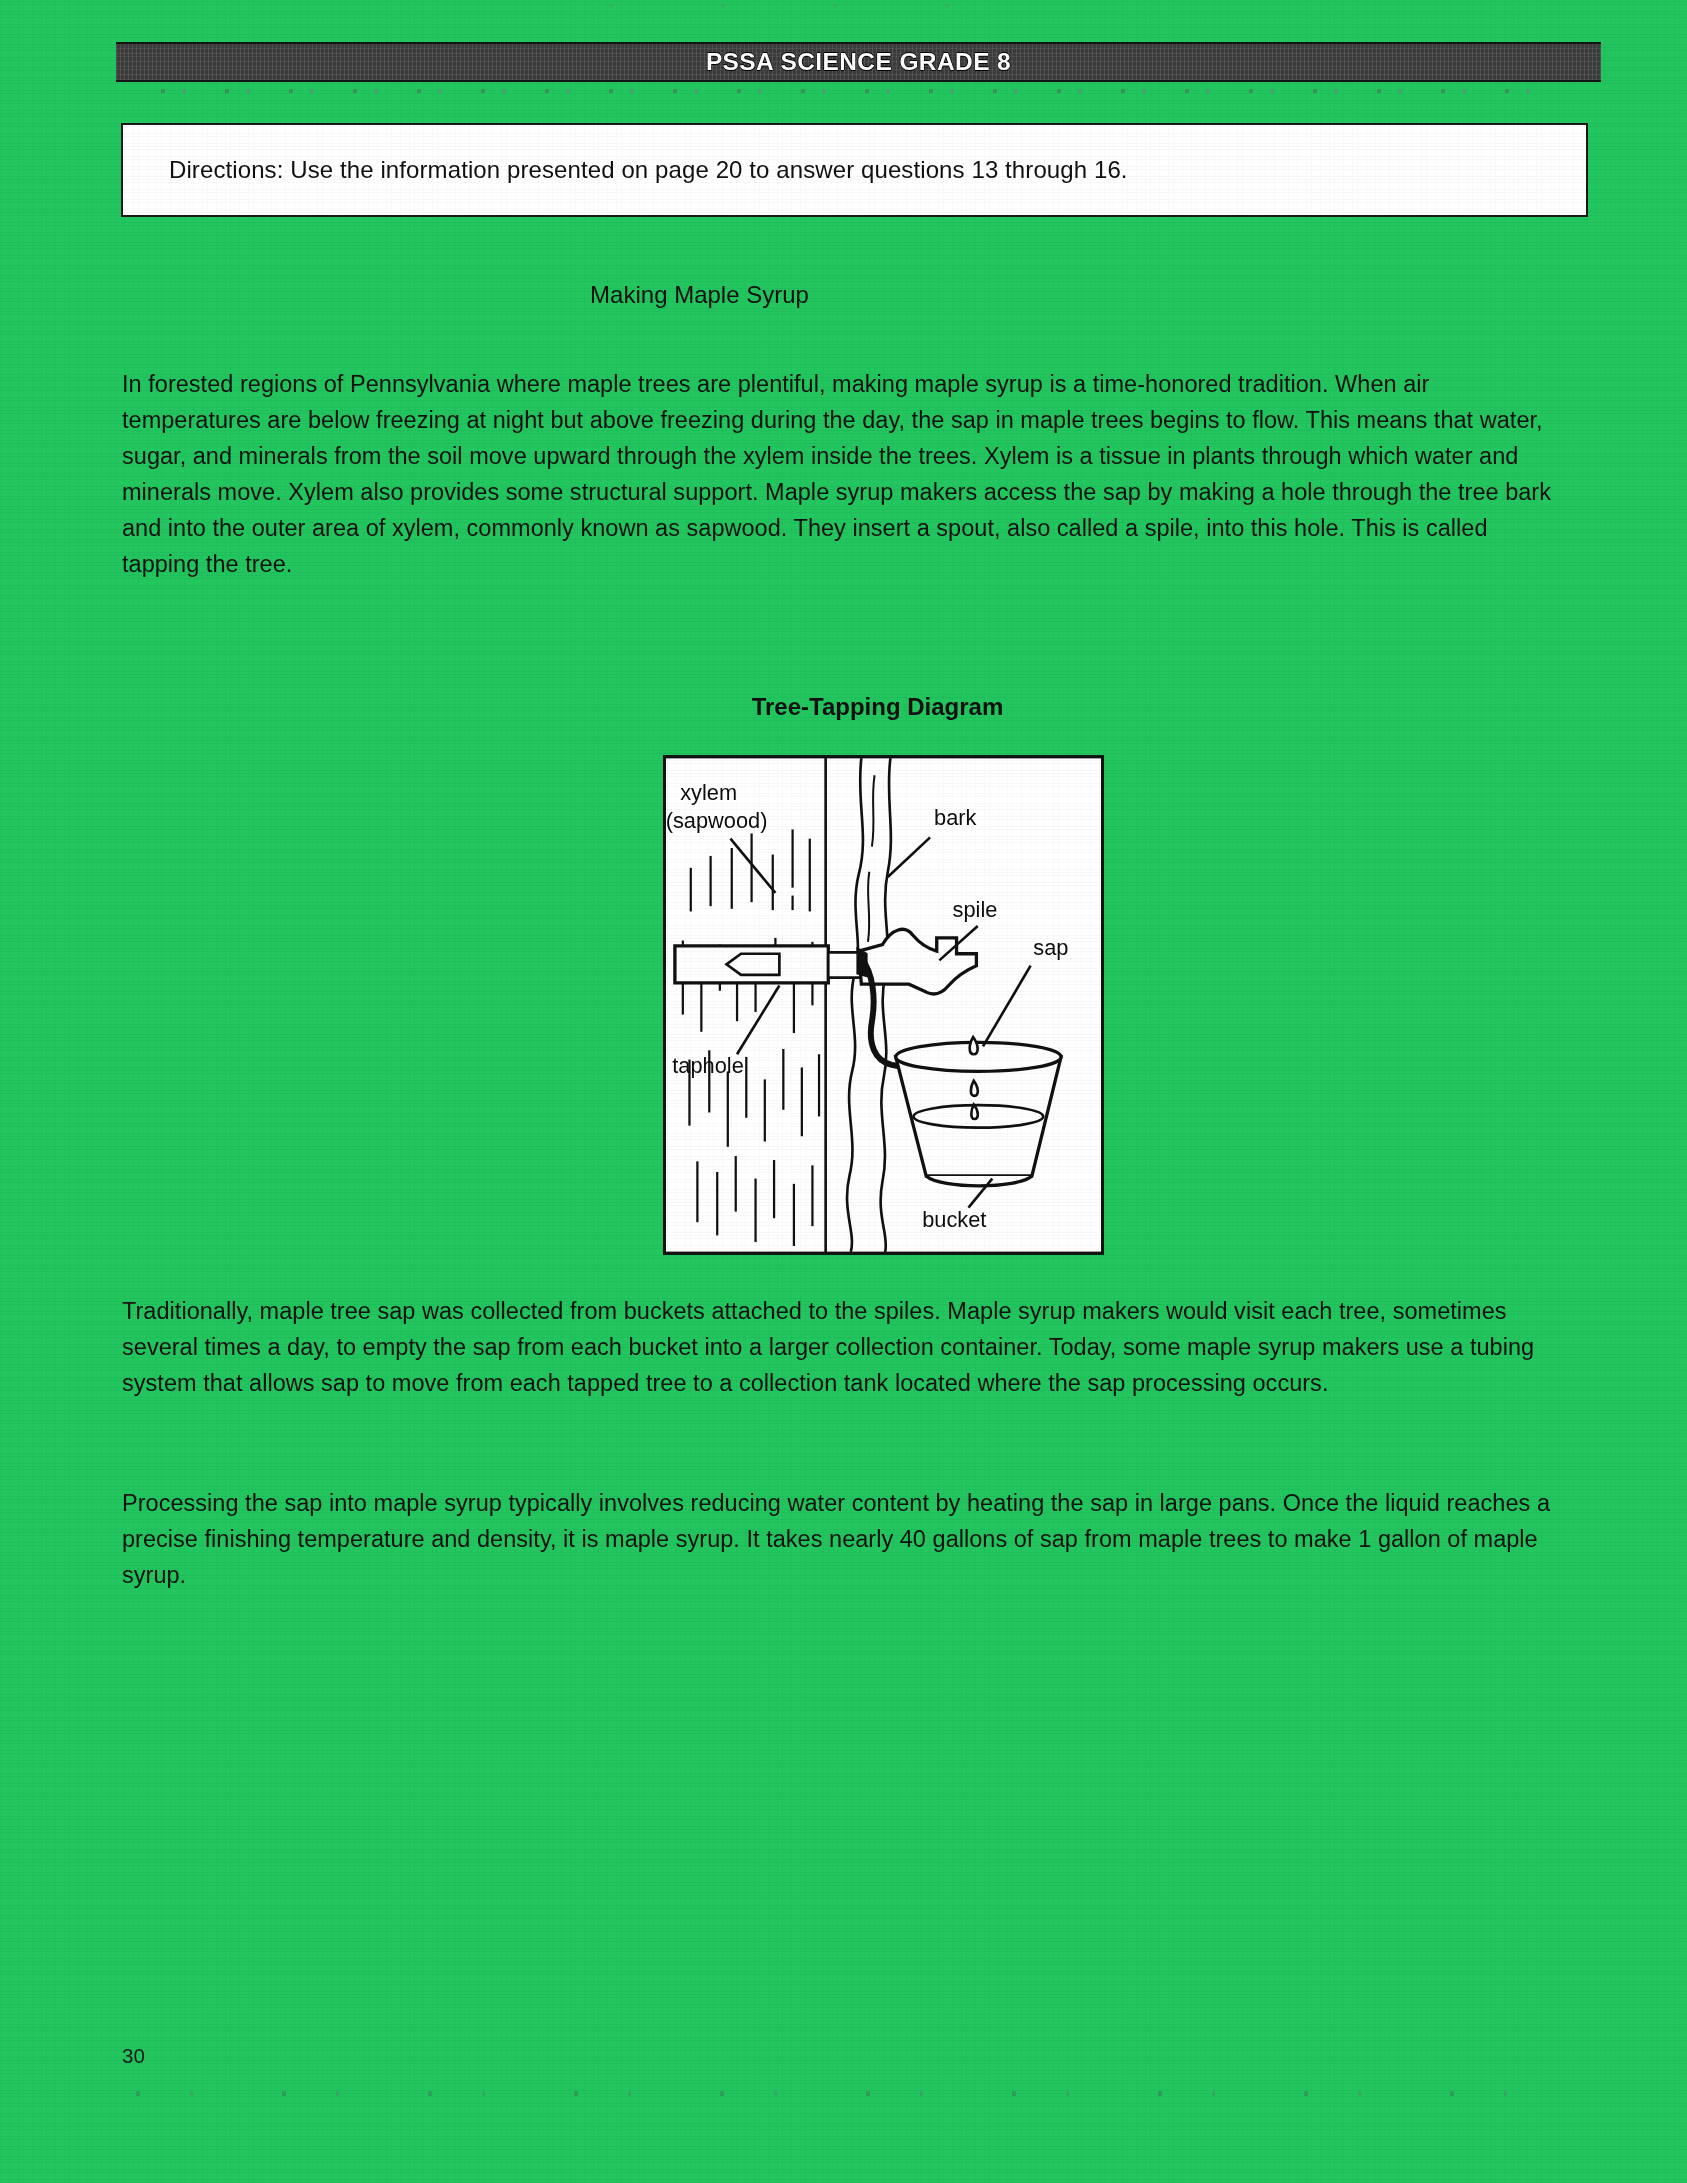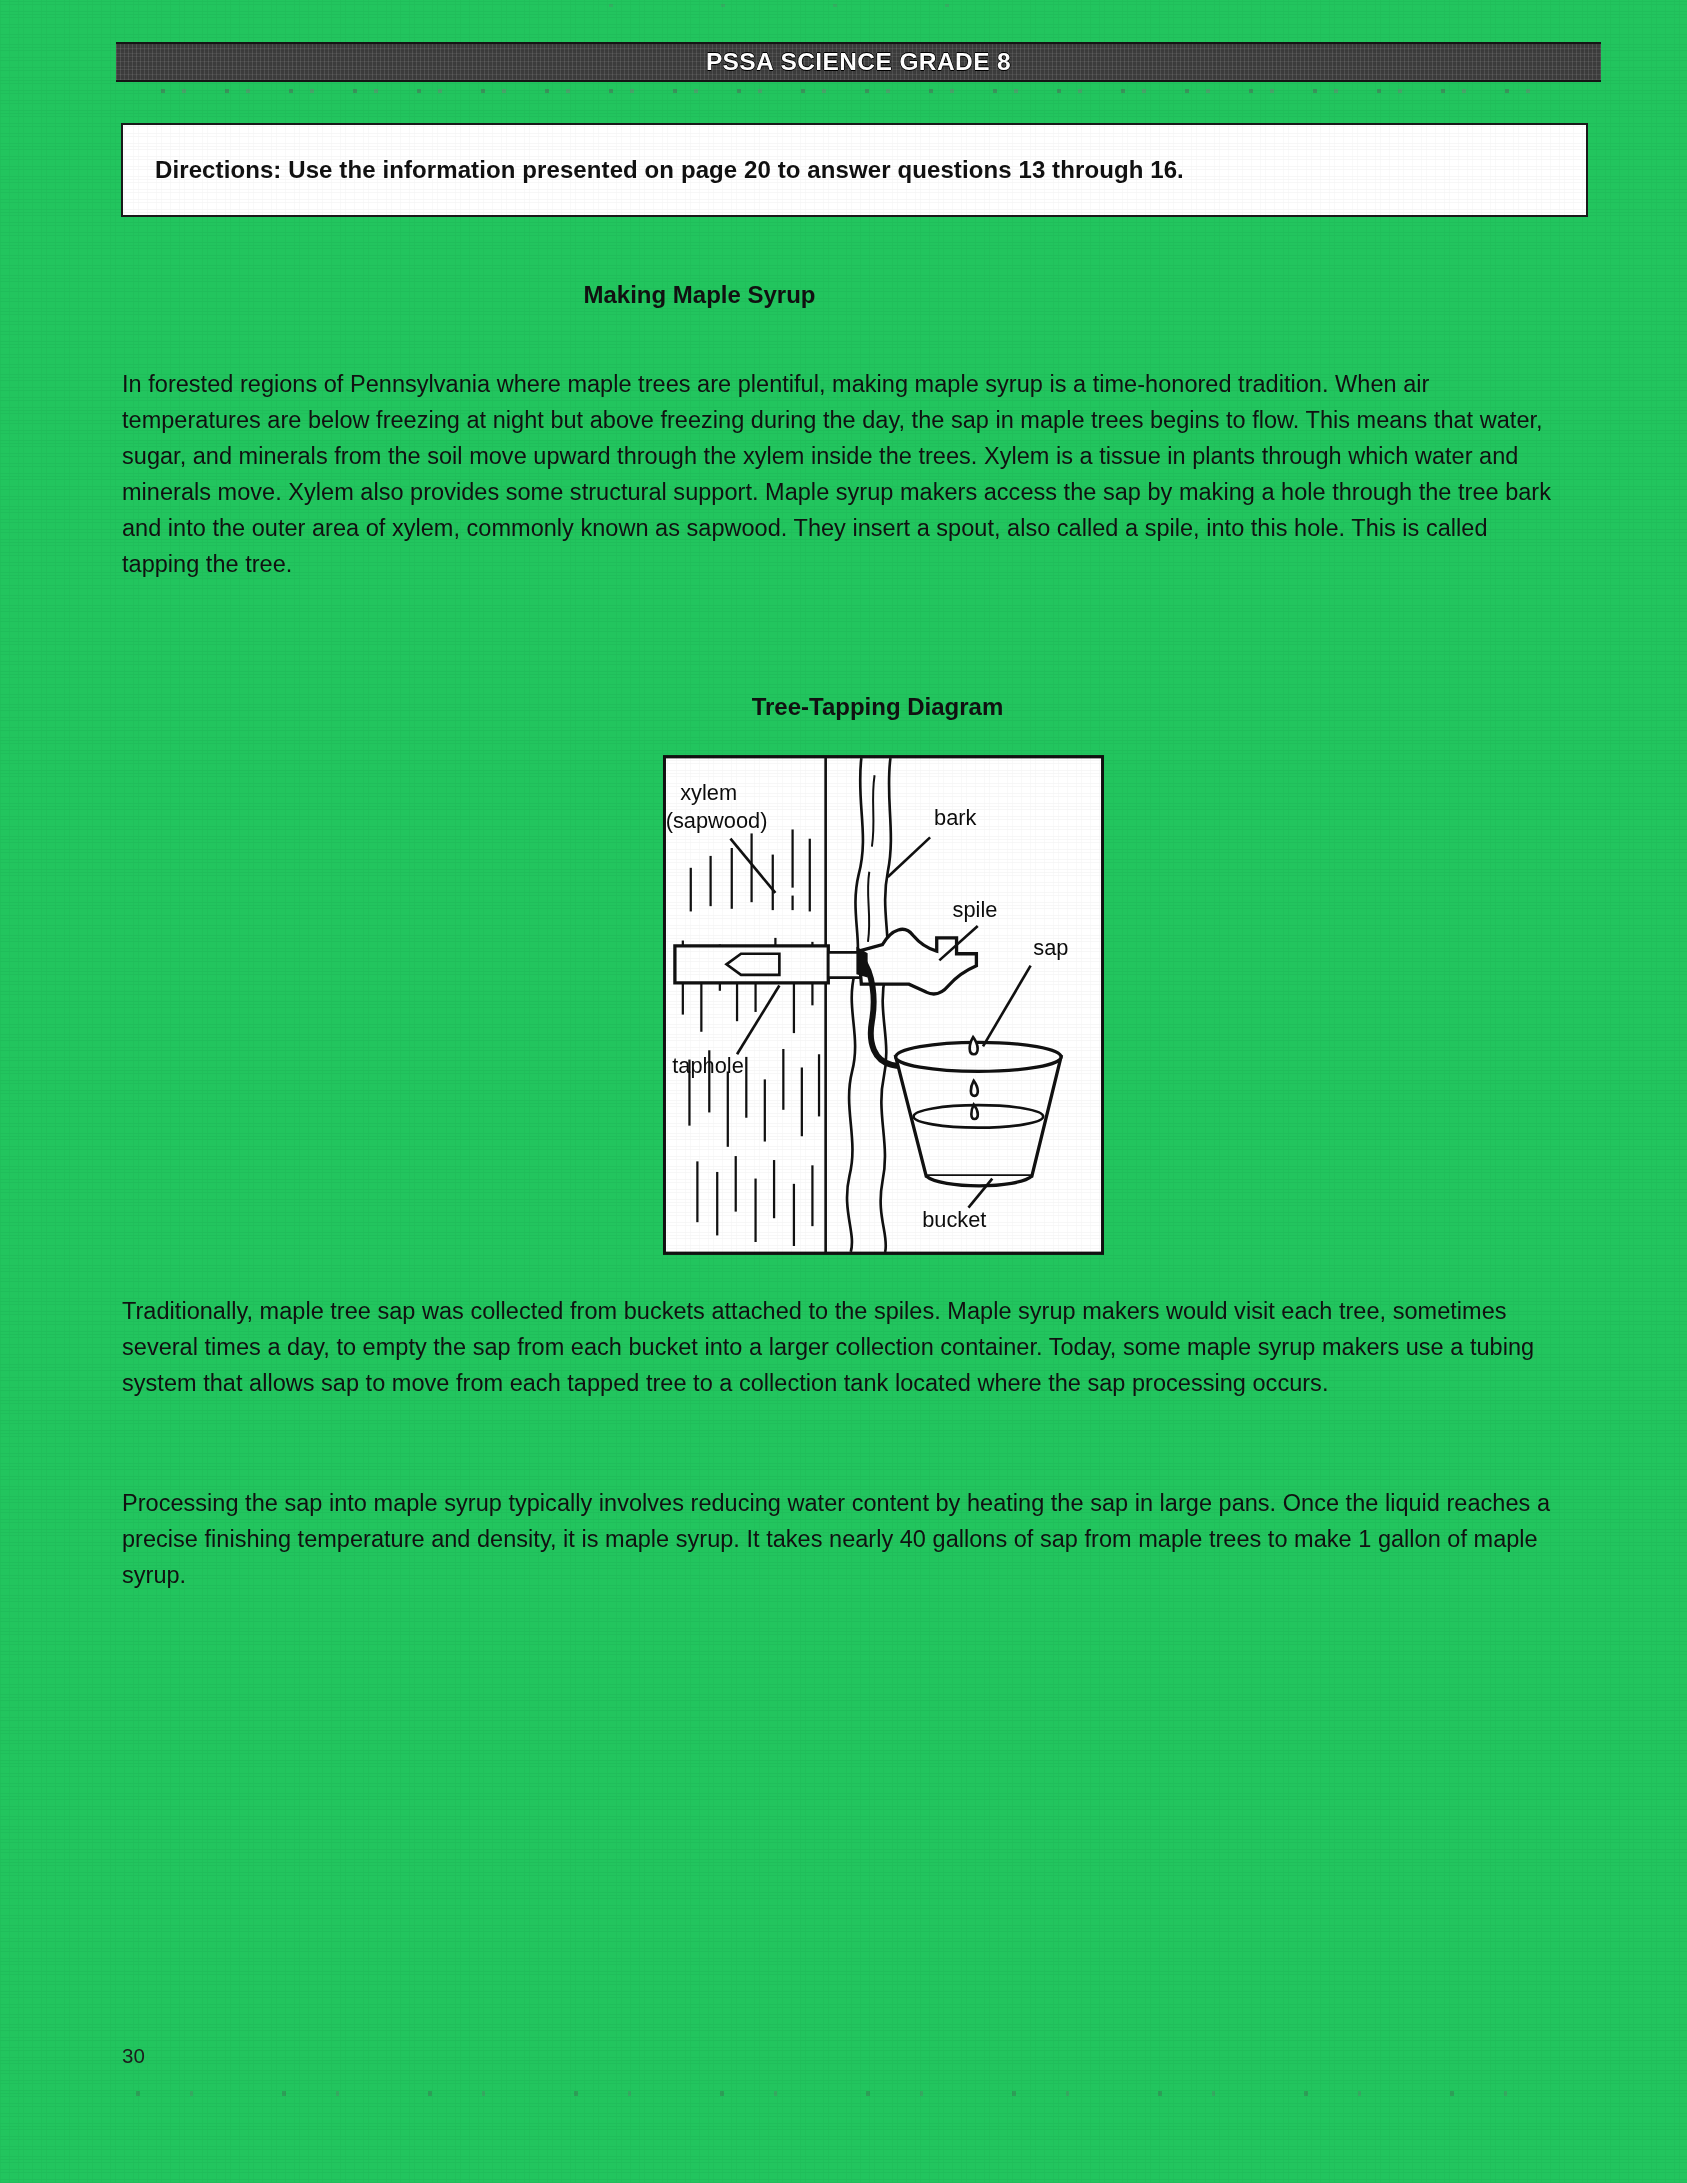--- a/index.html
+++ b/index.html
@@ -79,35 +79,35 @@
     width: 1467px;
     height: 94px;
     border: 2.6px solid #1a1a1a;
     box-sizing: border-box;
     display: flex;
     align-items: center;
     background: #ffffff;
   }
   .directions-text {
     font-size: 24px;
-    font-weight: bold;
-    padding-left: 32px;
+    font-weight: normal;
+    padding-left: 46px;
     letter-spacing: 0.1px;
     white-space: nowrap;
   }
 
   
   .article-title {
     position: absolute;
     left: 0;
     top: 281px;
     width: 1399px;
     text-align: center;
     font-size: 24px;
-    font-weight: bold;
+    font-weight: normal;
   }
 
   .col {
     position: absolute;
     left: 122px;
     width: 1442px;
   }
   .para {
     font-size: 23.5px;
     line-height: 36px;

